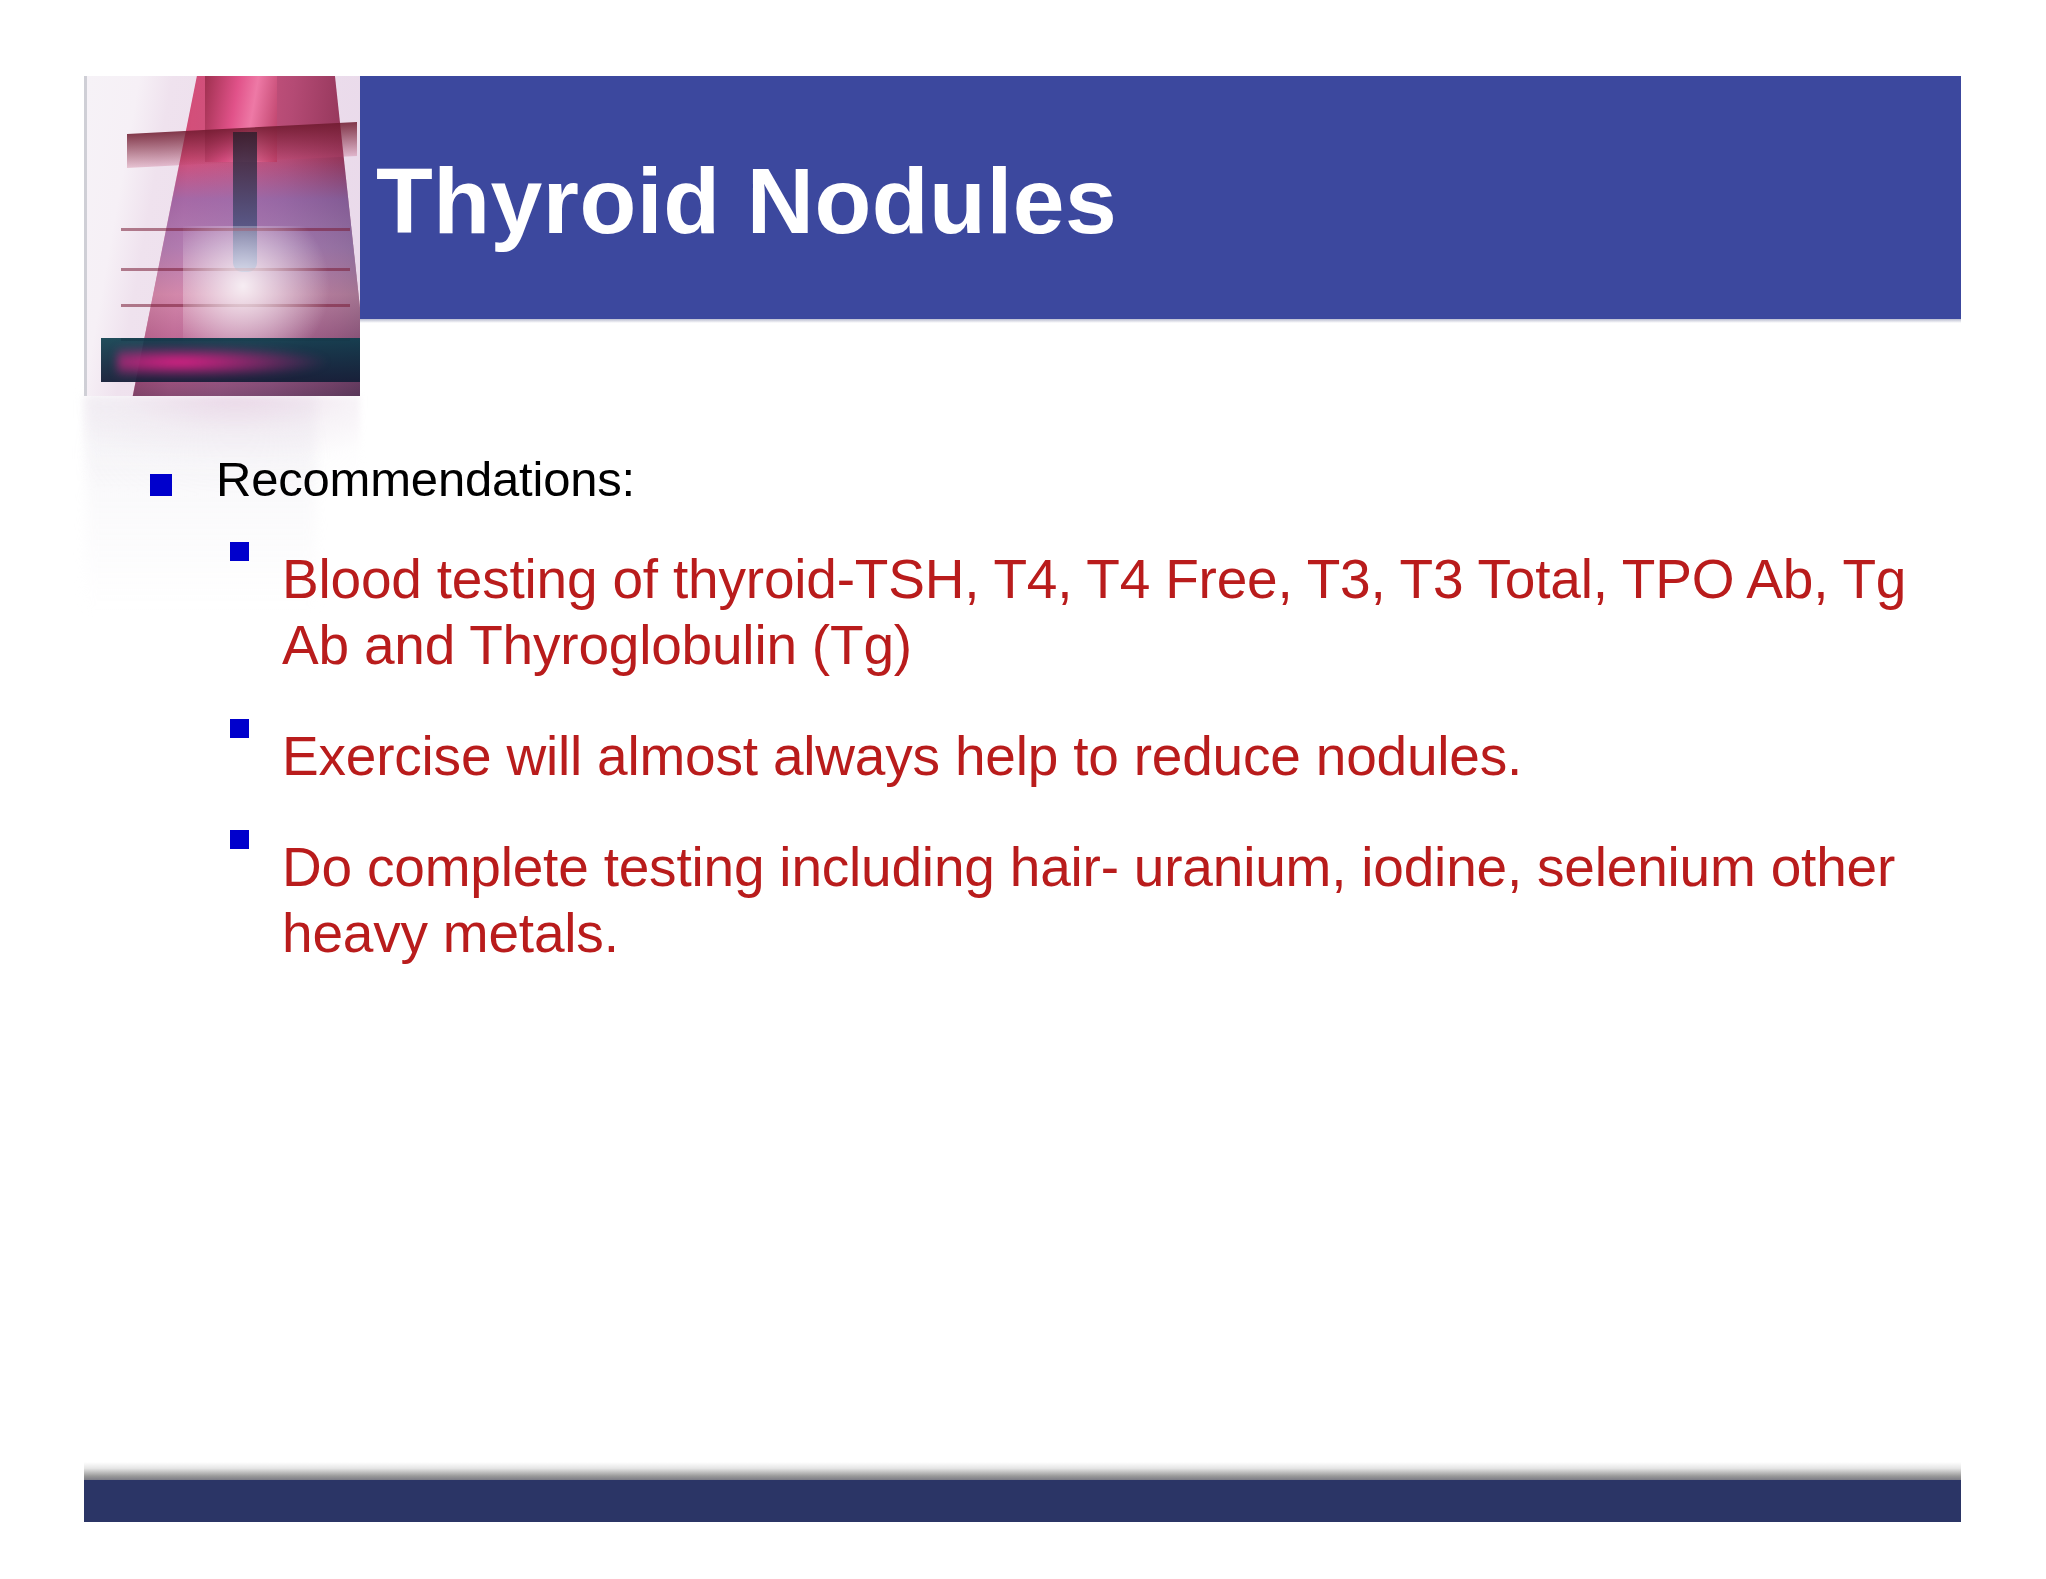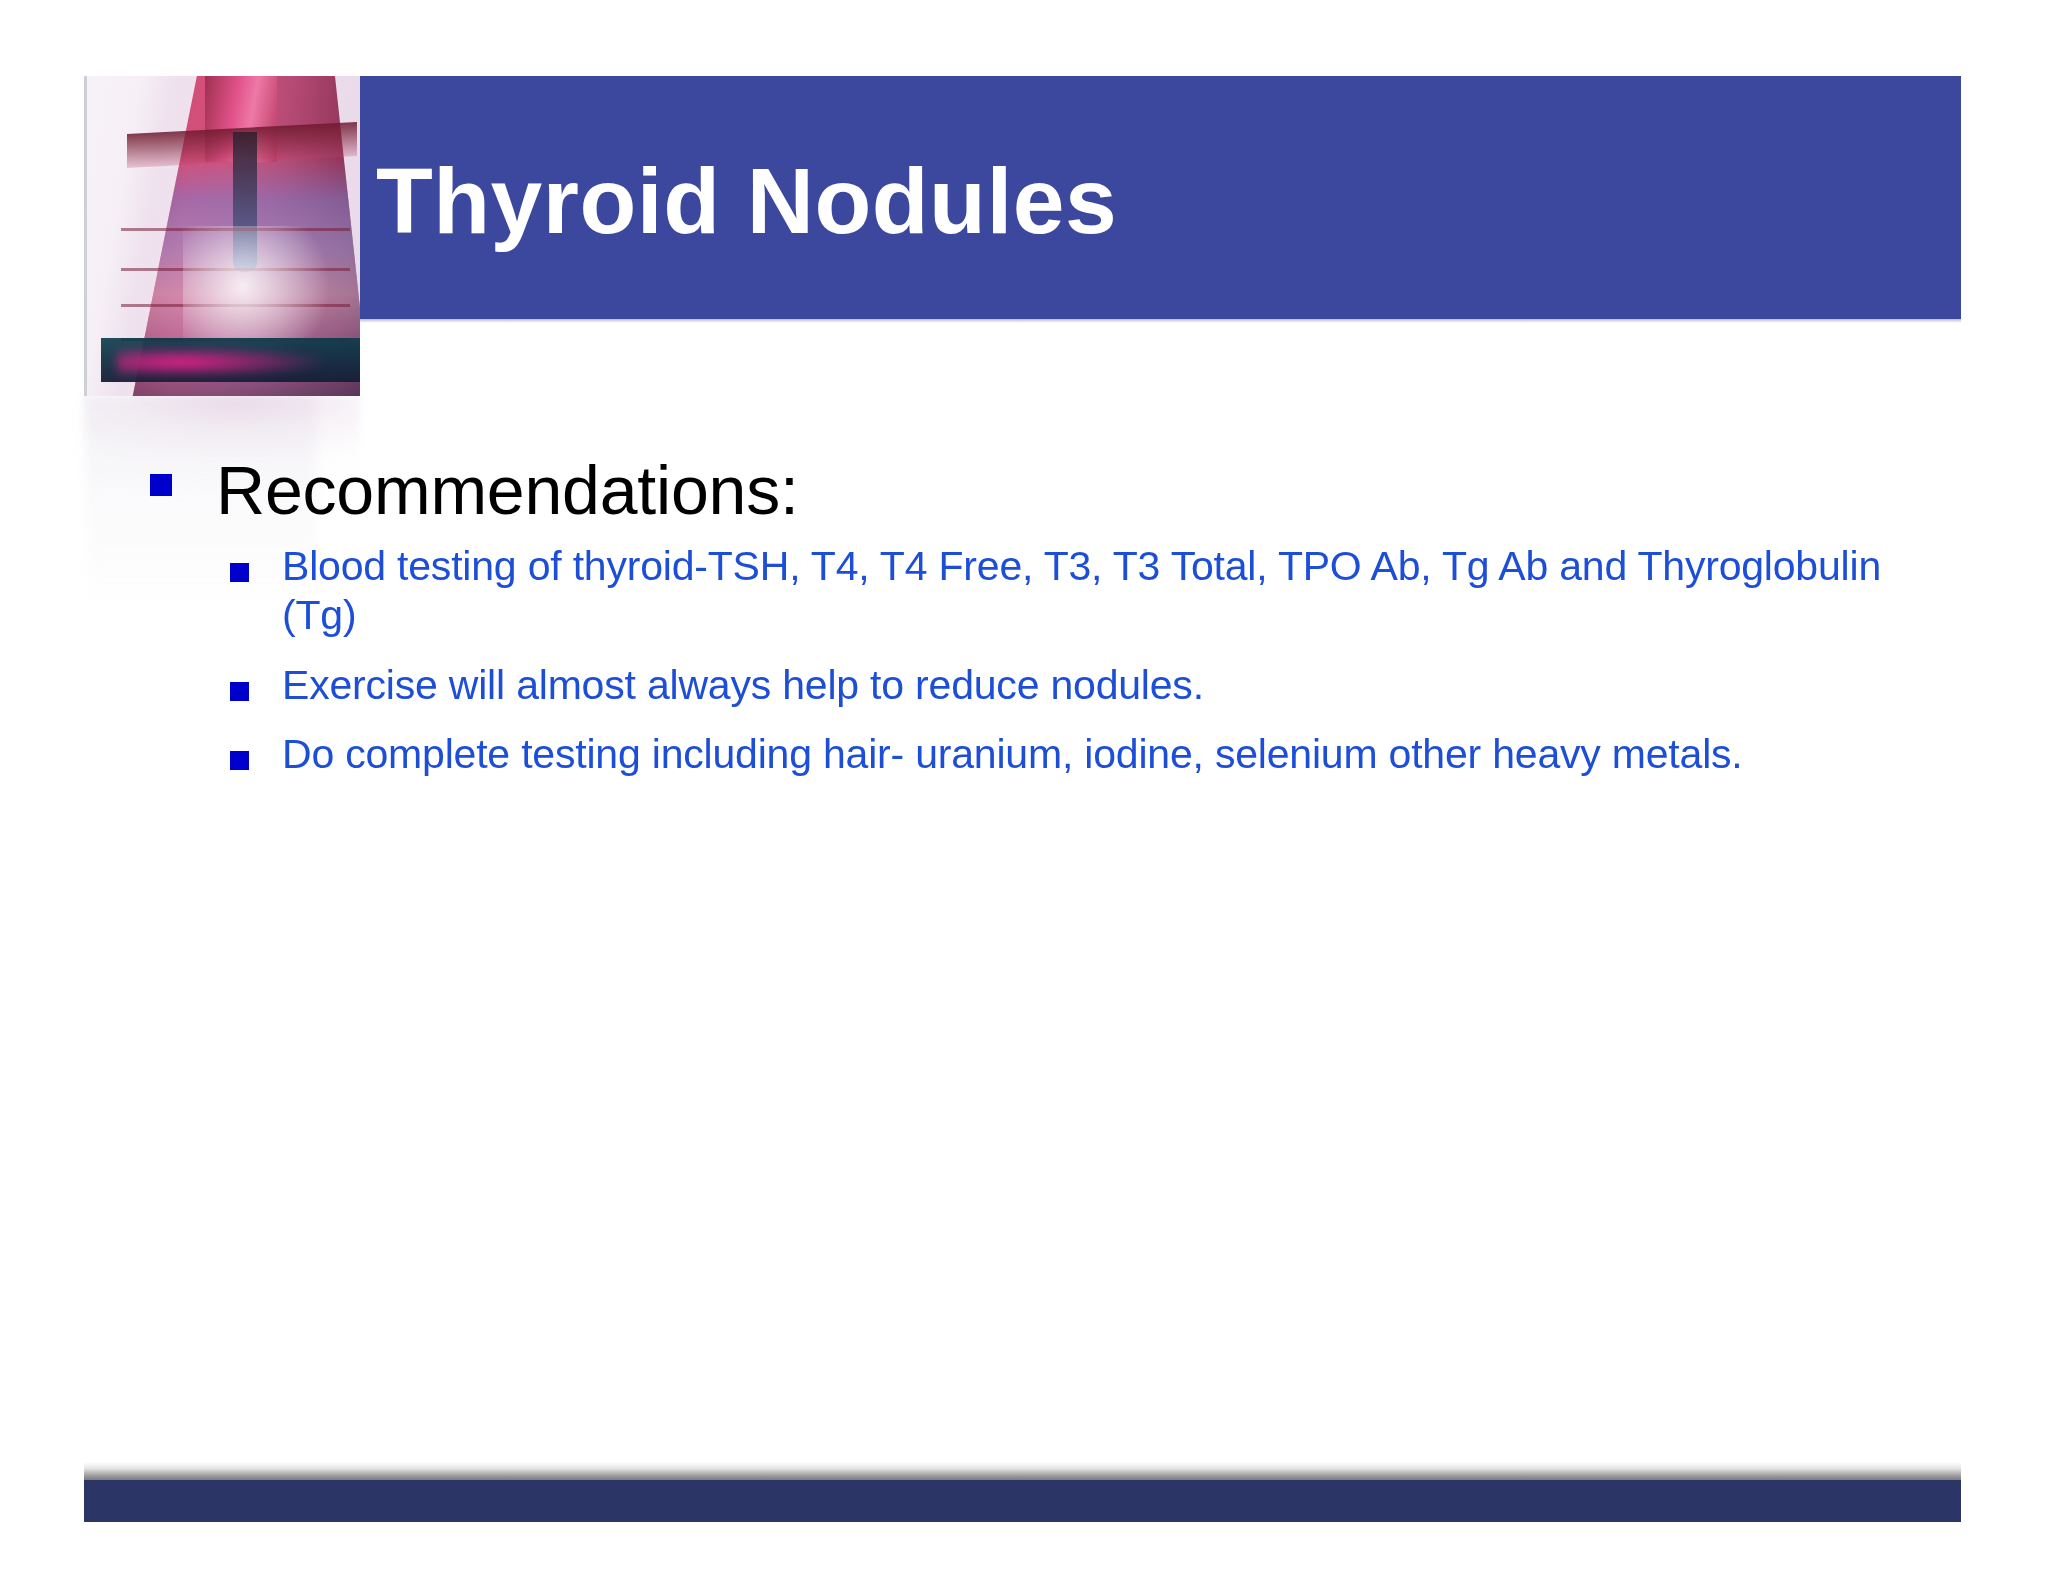--- a/index.html
+++ b/index.html
@@ -198,21 +198,21 @@
   }
   .bullet-l1 .marker {
     width: 22px;
     height: 22px;
     background: #0000cc;
     flex: 0 0 auto;
     margin-top: 22px;
     margin-right: 44px;
   }
   .bullet-l1 .text {
-    font-size: 68px;
+    font-size: 49px;
     color: #000000;
     line-height: 1.12;
     letter-spacing: -0.2px;
   }
 
   .sublist {
     margin-left: 80px;
     margin-top: 10px;
   }
   .bullet-l2 {
@@ -222,25 +222,26 @@
   }
   .bullet-l2 .marker {
     width: 19px;
     height: 19px;
     background: #0000cc;
     flex: 0 0 auto;
     margin-top: 21px;
     margin-right: 33px;
   }
   .bullet-l2 .text {
-    font-size: 41px;
-    color: #1d4ed8;
+    font-size: 55px;
+    color: #b91c1c;
     line-height: 1.20;
     letter-spacing: -0.2px;
     max-width: 1680px;
+    margin-top: 25px;
   }
 
   
   .footer-gradient {
     position: absolute;
     left: 84px;
     top: 1462px;
     width: 1877px;
     height: 18px;
     background: linear-gradient(to bottom, #ffffff 0%, #e6e6e6 35%, #9a9a9a 78%, #7d7d86 100%);

